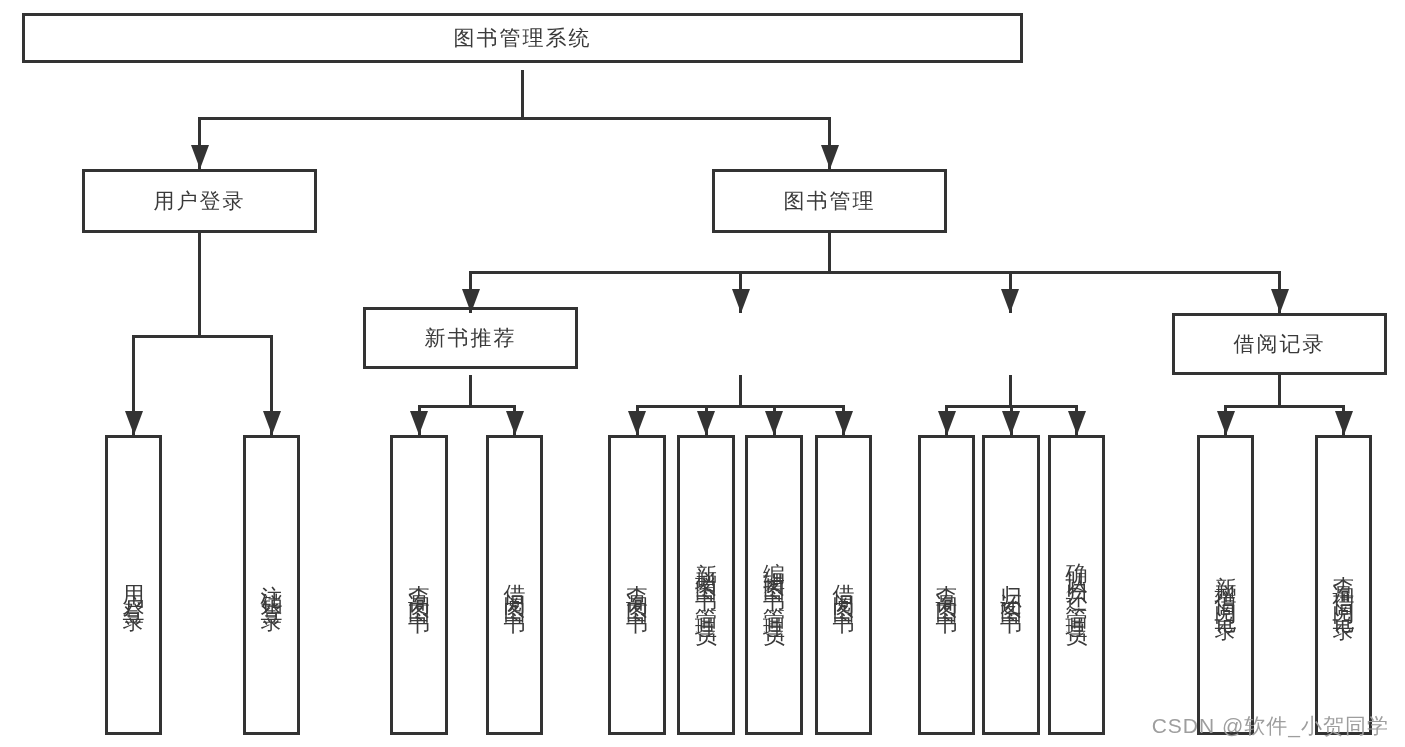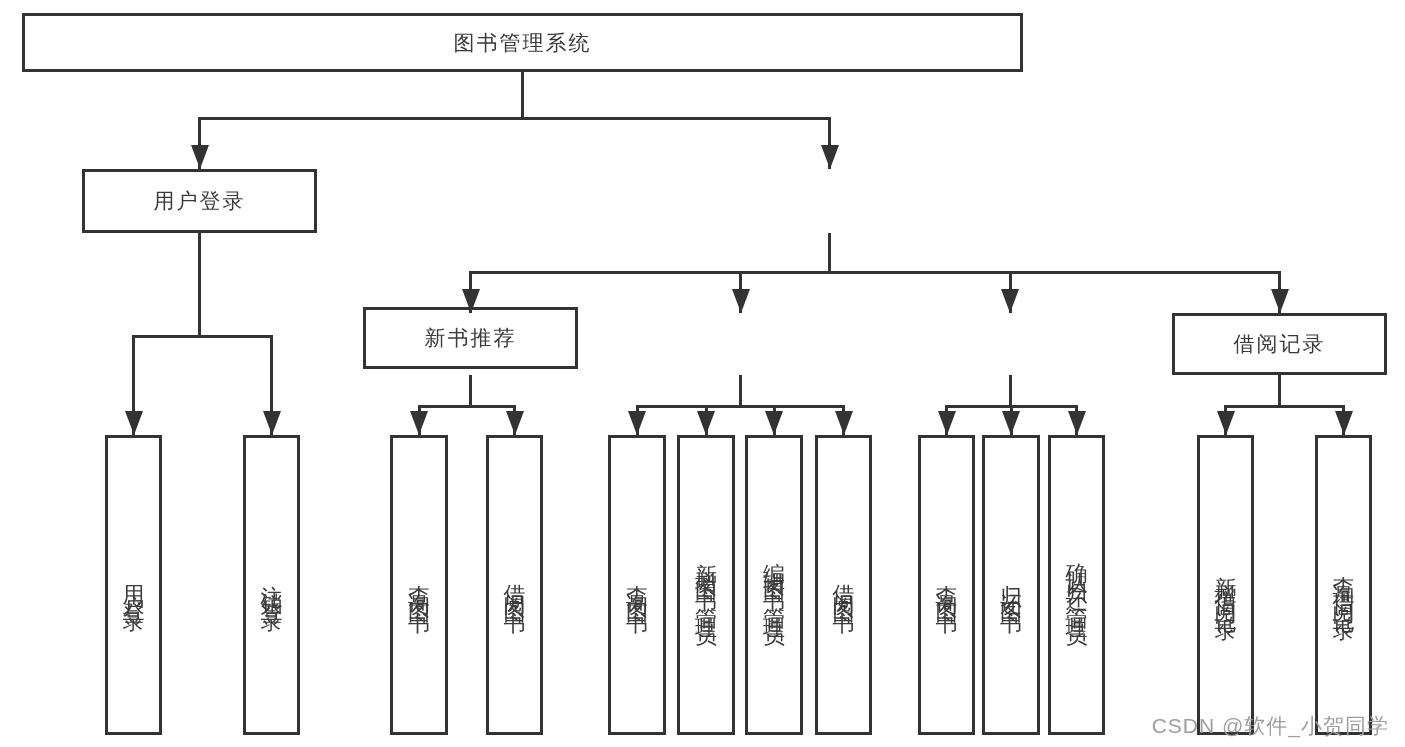--- a/index.html
+++ b/index.html
@@ -56,25 +56,28 @@
     letter-spacing: 1px;
     z-index: 5;
     white-space: nowrap;
   }
 </style>
 </head>
 <body>
 
 <div class="canvas">
   <div class="watermark">CSDN @软件_小贺同学</div>
-<div class="node" style="left: 22px; top: 13px; width: 1001px; height: 59px;">
+<div class="node" style="left: 22px; top: 13px; width: 1001px; height: 50px;">
       <span class="node-label">图书管理系统</span>
     </div>
     <div class="node" style="left: 82px; top: 169px; width: 235px; height: 64px;">
       <span class="node-label">用户登录</span>
+    </div>
+    <div class="node" style="left: 712px; top: 169px; width: 235px; height: 64px;">
+      <span class="node-label">图书管理</span>
     </div>
     <div class="node" style="left: 363px; top: 307px; width: 215px; height: 62px;">
       <span class="node-label">新书推荐</span>
     </div>
     <div class="node" style="left: 1172px; top: 313px; width: 215px; height: 62px;">
       <span class="node-label">借阅记录</span>
     </div>
     <div class="node vertical" style="left: 105px; top: 435px; width: 57px; height: 300px;">
       <span class="node-label">用户登录</span>
     </div>

